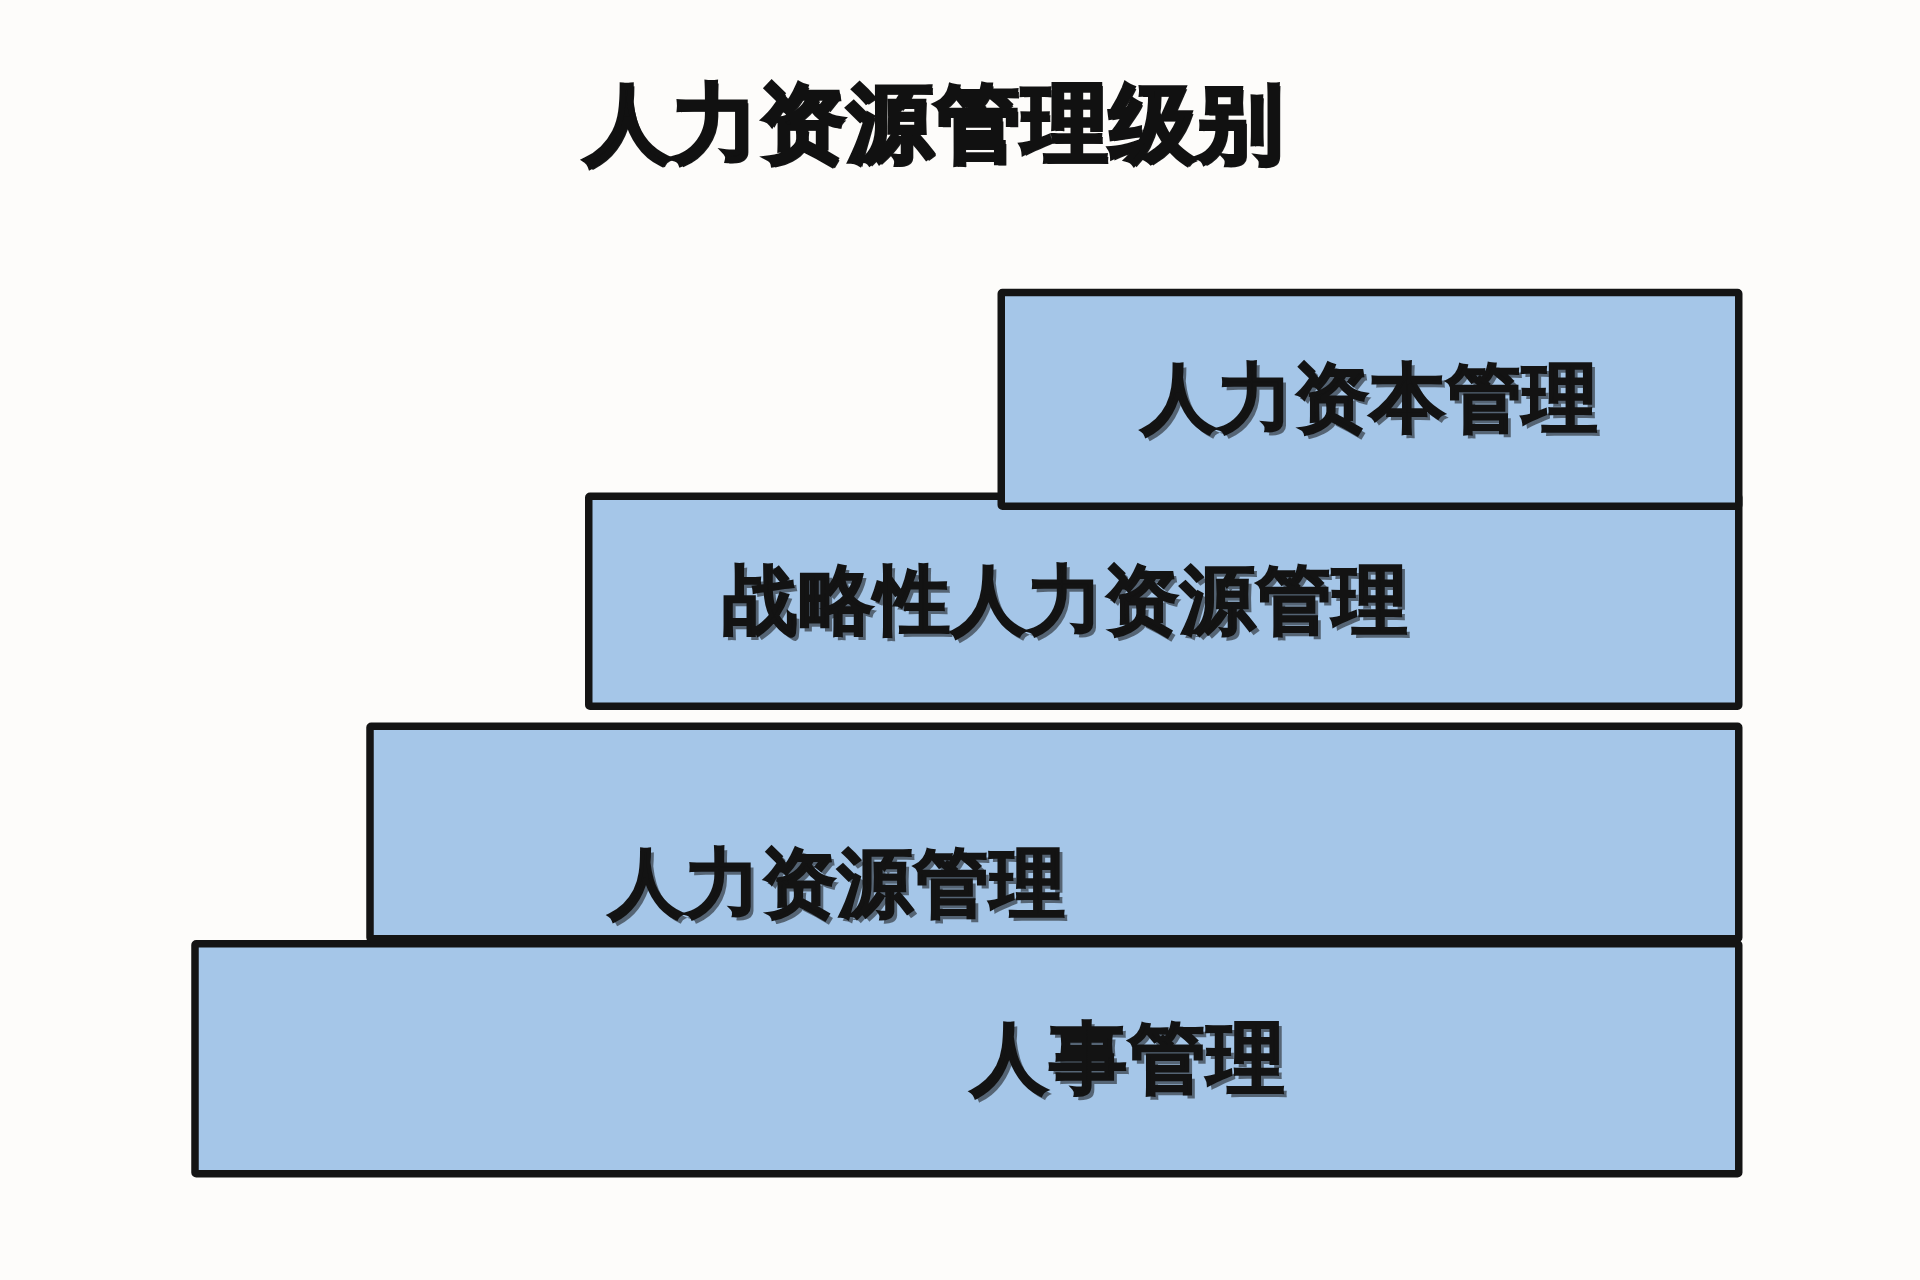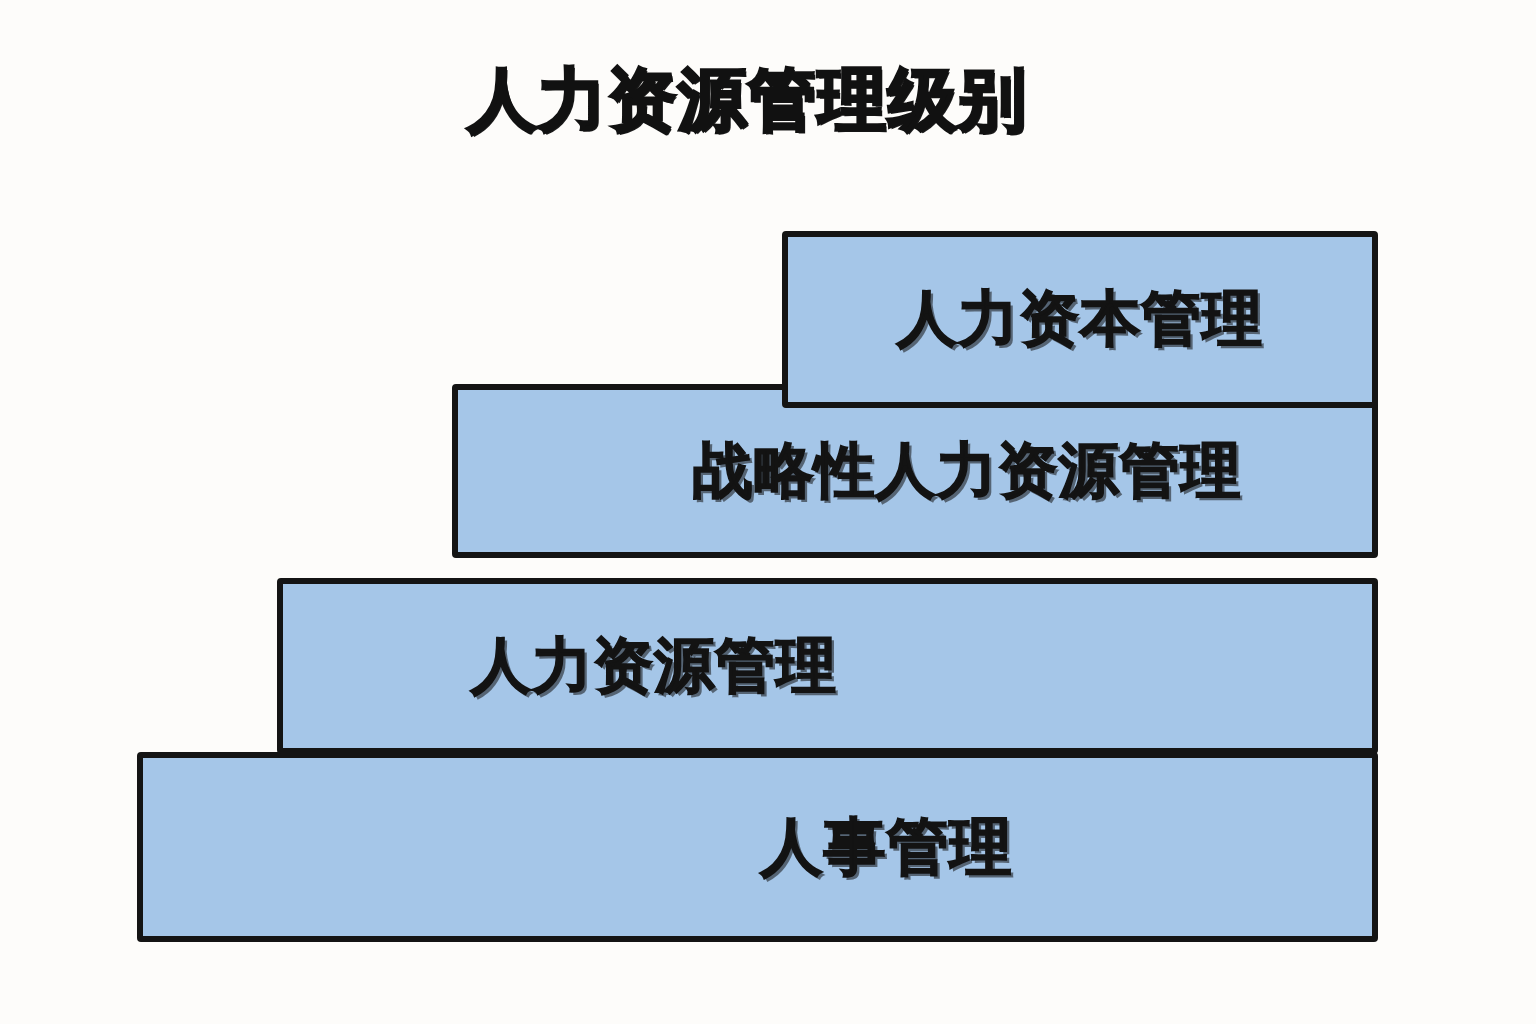--- a/index.html
+++ b/index.html
@@ -47,20 +47,21 @@
 
   
   .step {
     position: absolute;
     box-sizing: border-box;
     background: #a5c6e8;
     border: 6px solid #141414;
     border-radius: 4px;
     display: flex;
     align-items: center;
+    margin-left: 16px;
   }
   .step-label {
     position: relative;
     font-weight: 700;
     color: #131313;
     white-space: nowrap;
     letter-spacing: 1px;
     text-shadow: 3px 3px 0 rgba(20,20,20,0.55);
     -webkit-text-stroke: 1.5px #131313;
   }
@@ -72,38 +73,39 @@
     width: 596px;
     height: 177px;
     z-index: 4;
     justify-content: center;
   }
   #step-1 .step-label { font-size: 60px; }
 
   
   #step-2 {
     left: 452px;
-    top: 384px;
+    top: 394px;
     width: 926px;
     height: 174px;
     z-index: 3;
-    justify-content: center;
+    justify-content: flex-start;
     padding-left: 104px;
   }
   #step-2 .step-label { font-size: 60px; }
 
   
   #step-3 {
     left: 277px;
     top: 578px;
     width: 1101px;
     height: 176px;
     z-index: 2;
     justify-content: flex-start;
     padding-left: 188px;
+    align-items: flex-end;
   }
   #step-3 .step-label { font-size: 60px; }
 
   
   #step-4 {
     left: 137px;
     top: 752px;
     width: 1241px;
     height: 190px;
     z-index: 1;

